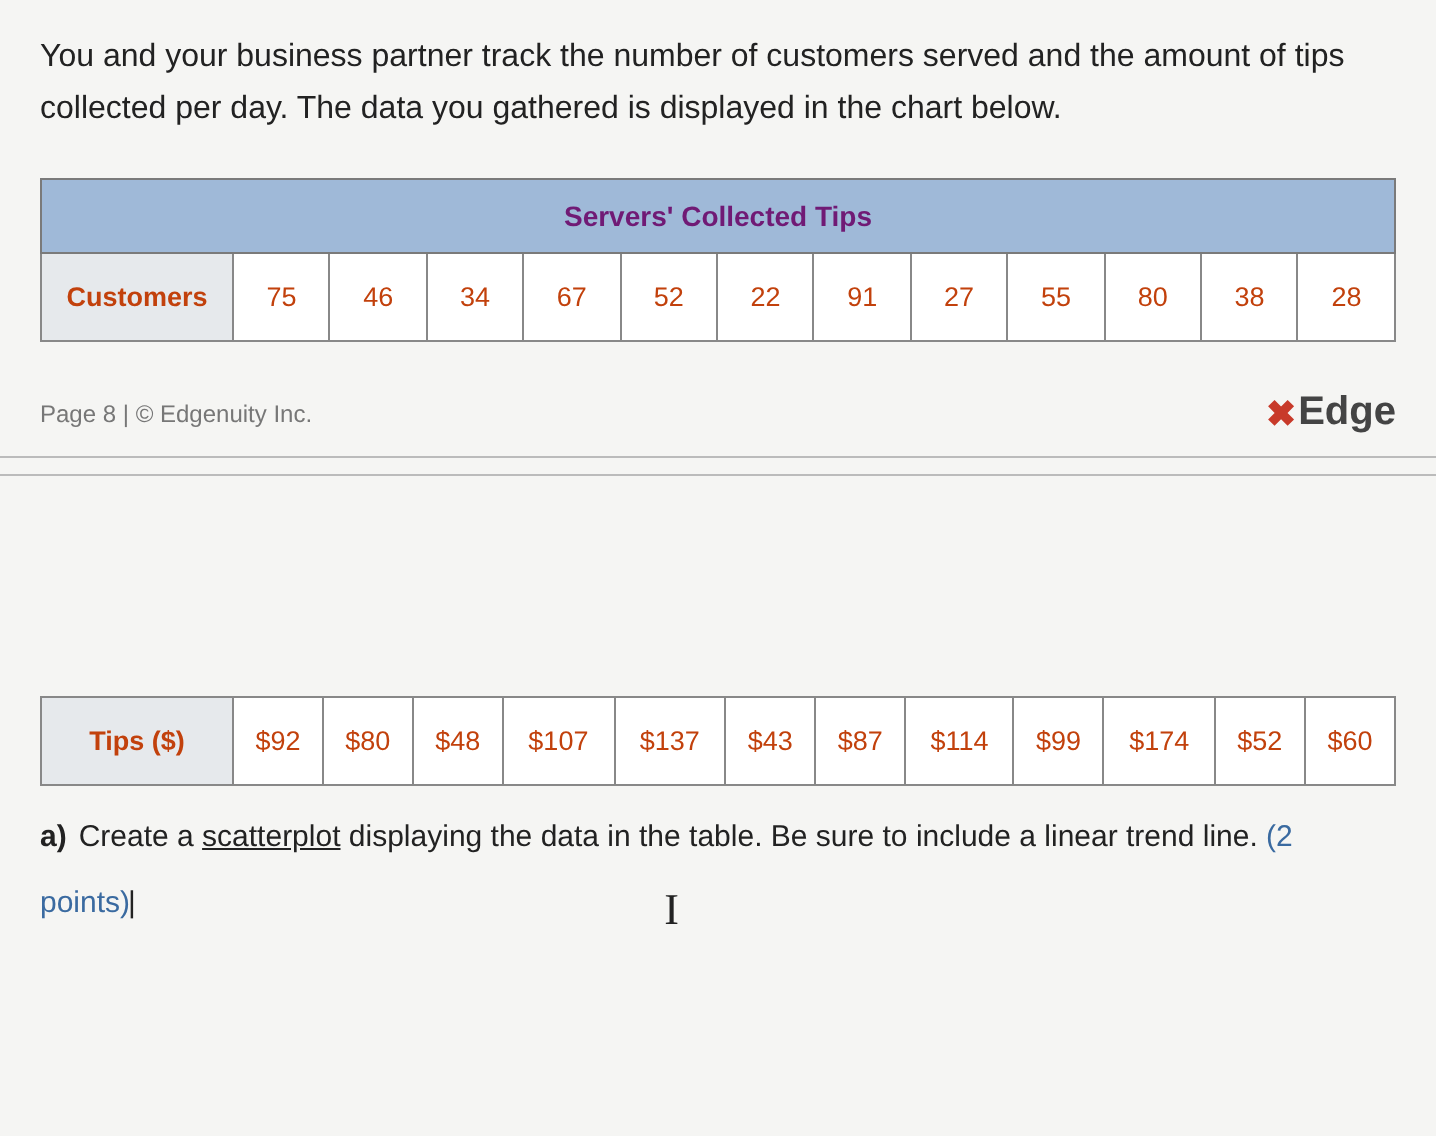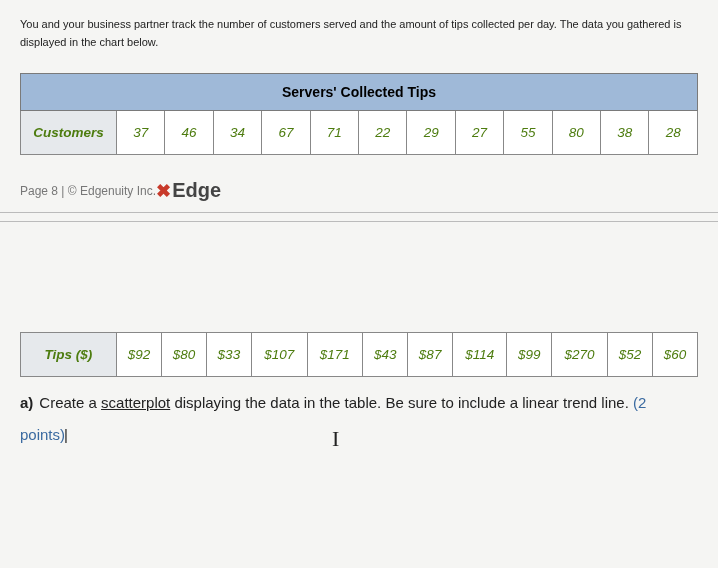--- a/index.html
+++ b/index.html
@@ -12,55 +12,55 @@
       background: #f5f5f3;
       width: 718px;
       height: 568px;
       overflow: hidden;
       color: #333;
     }
     .content {
       padding: 16px 20px 0 20px;
     }
     .intro {
-      font-size: 11px;
+      font-size: 16px;
       line-height: 1.6;
       color: #222;
       margin-bottom: 22px;
     }
     table.data {
       border-collapse: collapse;
       width: 100%;
       font-size: 14px;
     }
     table.data th.title-row {
       background: #9fb9d8;
       border: 1px solid #7a7a7a;
       text-align: center;
       padding: 10px 6px;
       font-weight: bold;
-      color: #000000;
+      color: #701a75;
     }
     table.data td {
       border: 1px solid #888;
       text-align: center;
       padding: 14px 4px;
       background: #fff;
-      color: #4d7c0f;
+      color: #c2410c;
       font-size: 13.5px;
-      font-style: italic;
     }
     table.data td.row-label {
       background: #e6e9ec;
       font-weight: bold;
       width: 96px;
       padding: 14px 6px;
     }
     .footer-row {
       display: flex;
+      justify-content: space-between;
       align-items: center;
       margin-top: 24px;
       color: #777;
       font-size: 12px;
     }
     .brand {
       display: flex;
       align-items: center;
       font-size: 20px;
       font-weight: bold;
@@ -125,27 +125,27 @@
 <div class="content">
   <p class="intro">You and your business partner track the number of customers served and the amount of tips collected per day. The data you gathered is displayed in the chart below.</p>
 
   <table class="data">
     <tbody>
         <tr>
       <th class="title-row" colspan="13">Servers' Collected Tips</th>
     </tr>
     <tr>
       <td class="row-label">Customers</td>
-      <td>37</td>
+      <td>75</td>
       <td>46</td>
       <td>34</td>
       <td>67</td>
-      <td>71</td>
+      <td>52</td>
       <td>22</td>
-      <td>29</td>
+      <td>91</td>
       <td>27</td>
       <td>55</td>
       <td>80</td>
       <td>38</td>
       <td>28</td>
     </tr>
   </tbody>
     </table>
 
   <div class="footer-row">
@@ -164,28 +164,28 @@
 
 <div class="gap"></div>
 
 <div class="table2-wrap">
   <table class="data">
     <tbody>
         <tr>
       <td class="row-label">Tips ($)</td>
       <td>$92</td>
       <td>$80</td>
-      <td>$33</td>
+      <td>$48</td>
       <td>$107</td>
-      <td>$171</td>
+      <td>$137</td>
       <td>$43</td>
       <td>$87</td>
       <td>$114</td>
       <td>$99</td>
-      <td>$270</td>
+      <td>$174</td>
       <td>$52</td>
       <td>$60</td>
     </tr>
   </tbody>
     </table>
 </div>
 
 <div class="question">
   <span class="marker">a)</span><span>Create a </span><span class="underline">scatterplot</span><span> displaying the data in the table. Be sure to include a linear trend line. </span><span class="points caret">(2 points)</span>
   <span class="cursor">I</span>

